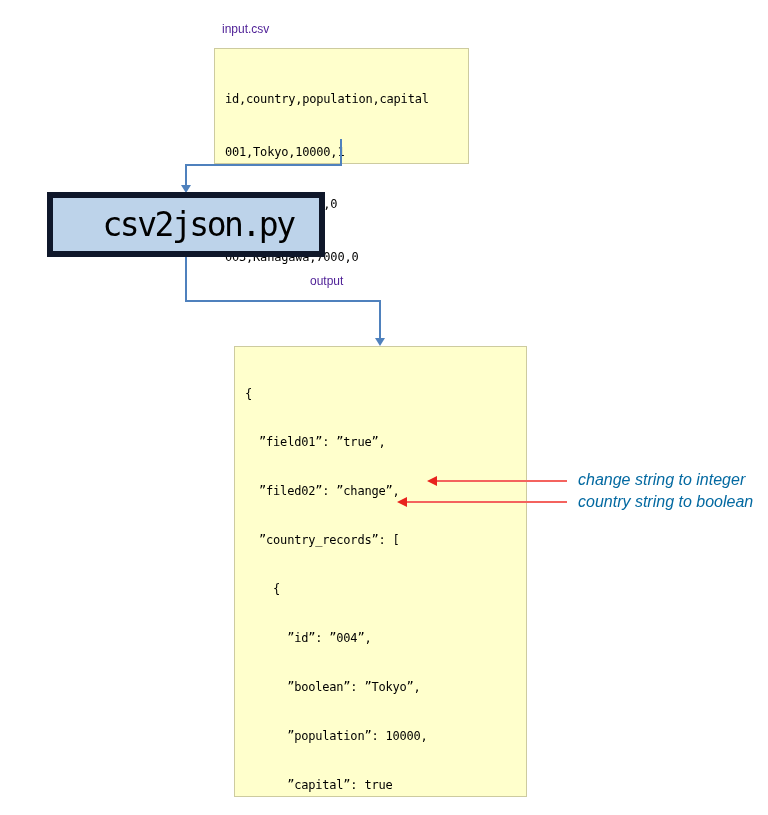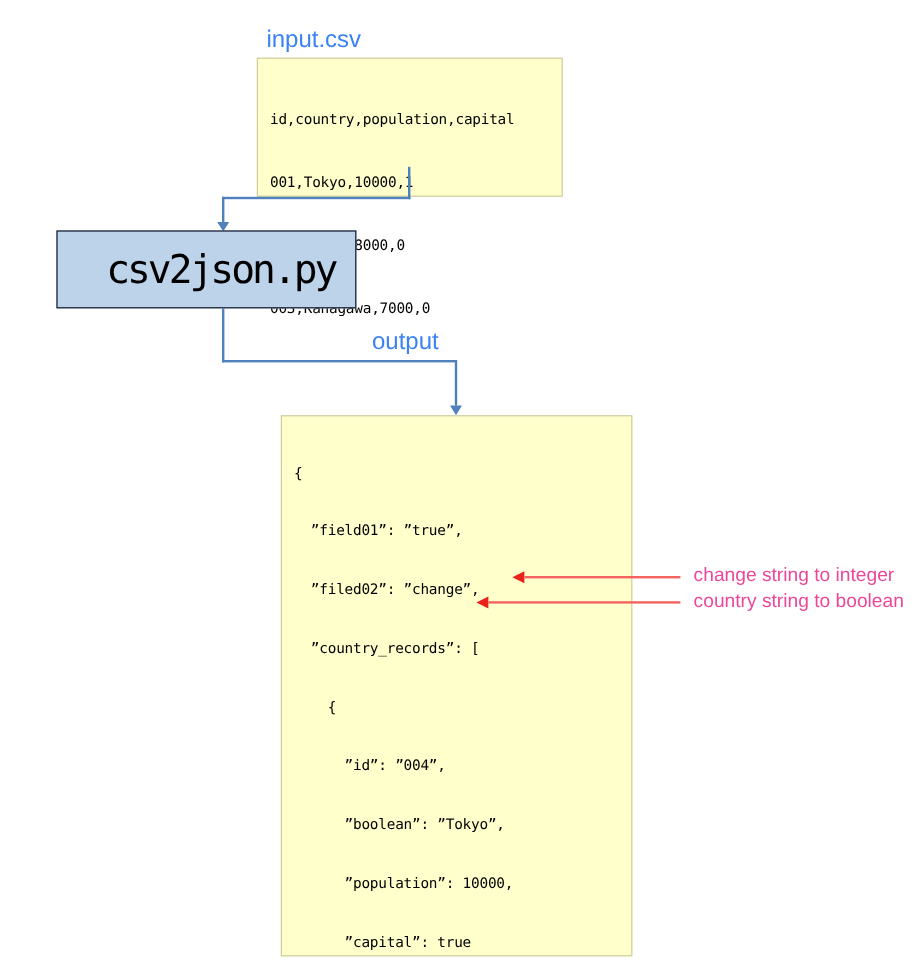--- a/index.html
+++ b/index.html
@@ -6,45 +6,45 @@
   html, body { background: #ffffff; }
   body {
     width: 768px; height: 815px;
     position: relative;
     font-family: "Liberation Sans", sans-serif;
     overflow: hidden;
   }
 
   .flow-label {
     position: absolute;
-    font-size: 20px;
-    color: #3b82f6;
+    font-size: 12px;
+    color: #4c1d95;
   }
 
   .yellow-box {
     position: absolute;
     background: #FFFFCC;
     border: 1px solid #CDCB9F;
   }
 
   .mono {
     font-family: "DejaVu Sans Mono", monospace;
     color: #000000;
     white-space: pre;
     letter-spacing: -0.2px;
   }
 
   .csv-text { padding: 7px 0 0 10px; font-size: 12px; line-height: 17.5px; }
   .json-text { padding: 6px 0 0 10px; font-size: 12px; line-height: 16.3px; }
 
   .converter-box {
     position: absolute;
-    left: 47px; top: 192px; width: 250px; height: 65px;
+    left: 47px; top: 192px; width: 278px; height: 65px;
     background: #BDD3EA;
-    border: 1px solid #0f172a;
+    border: 6px solid #0f172a;
     display: flex; align-items: center; justify-content: center; padding-left: 24px;
   }
   .converter-box .title {
     font-family: "DejaVu Sans Mono", monospace;
     font-size: 33px;
     letter-spacing: -2.5px;
     color: #000000;
     white-space: pre;
   }
 
@@ -59,22 +59,23 @@
   .red-line { position: absolute; height: 2px; background: #F4635E; }
   .red-head-left {
     position: absolute; width: 0; height: 0;
     border-top: 5px solid transparent;
     border-bottom: 5px solid transparent;
     border-right: 10px solid #E8231D;
   }
   .red-note {
     position: absolute;
     font-size: 16px;
-    color: #ec4899;
+    color: #0369a1;
     white-space: nowrap;
+    font-style: italic;
   }
 </style>
 </head>
 <body>
 
 <div class="flow-label" style="left:222px; top:22px;">input.csv</div>
 
 <div class="yellow-box" style="left:214px; top:48px; width:255px; height:116px;">
   <div class="mono csv-text">
     <div>id,country,population,capital</div>

